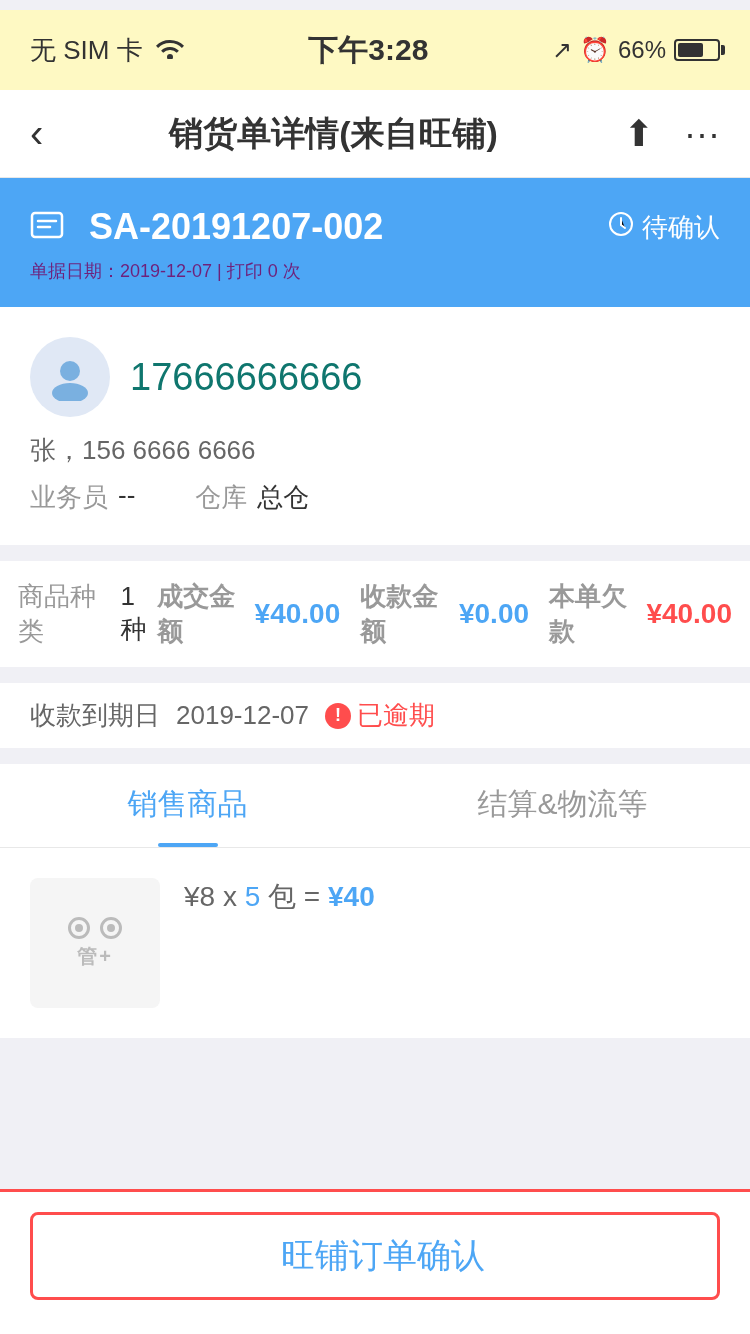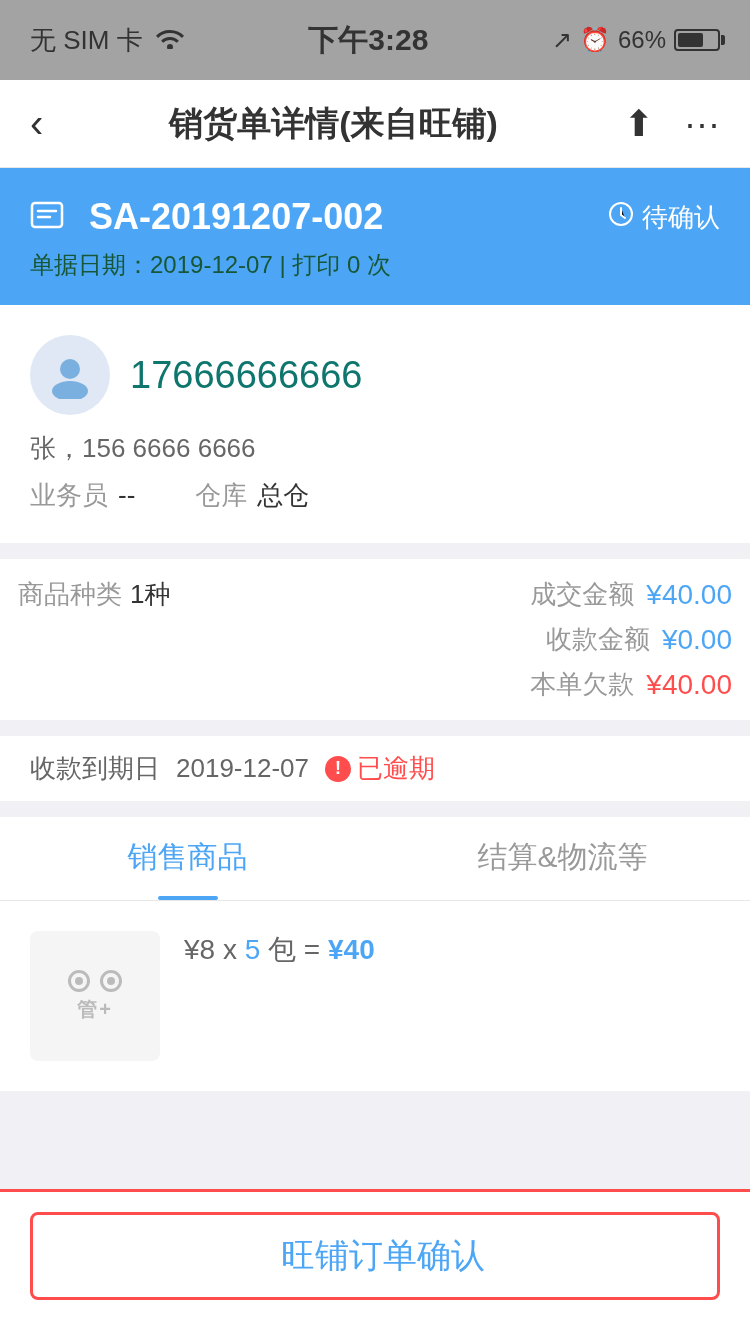--- a/index.html
+++ b/index.html
@@ -10,27 +10,28 @@
       font-family: -apple-system, "PingFang SC", "Helvetica Neue", sans-serif;
       background: #f0f0f5;
       font-size: 28px;
       color: #333;
     }
 
     
     .status-bar {
       width: 750px;
       height: 80px;
-      background: #a3a3a3;
+      background: #fef9c3;
       display: flex;
       align-items: center;
       justify-content: space-between;
       padding: 0 30px;
       font-size: 26px;
       font-weight: 500;
+      margin-top: 10px;
     }
     .status-left { display: flex; align-items: center; gap: 12px; }
     .status-center { font-size: 30px; font-weight: 600; }
     .status-right { display: flex; align-items: center; gap: 8px; font-size: 24px; }
     .battery {
       width: 46px; height: 22px;
       border: 2px solid #333;
       border-radius: 4px;
       position: relative;
       display: inline-flex;
@@ -96,22 +97,22 @@
       gap: 25px;
     }
     .order-status {
       display: flex;
       align-items: center;
       gap: 8px;
       color: #fff;
       font-size: 26px;
     }
     .order-date {
-      color: #14532d;
-      font-size: 24px;
+      color: #701a75;
+      font-size: 18px;
       opacity: 0.95;
       margin-top: 11px;
     }
 
     
     .customer-card {
       background: #fff;
       padding: 30px;
       margin-bottom: 16px;
     }
@@ -138,40 +139,40 @@
       font-size: 26px;
       color: #666;
       margin-bottom: 12px;
     }
     .customer-meta {
       display: flex;
       gap: 60px;
       font-size: 26px;
       color: #666;
     }
-    .meta-item { display: flex; gap: 10px; align-items: center; }
+    .meta-item { display: flex; gap: 10px; }
     .meta-label { color: #999; }
     .meta-value { color: #333; }
 
     
     .summary-card {
       background: #fff;
       padding: 18px;
       margin-bottom: 16px;
     }
     .summary-row {
       display: flex;
       justify-content: space-between;
       align-items: flex-start;
     }
     .summary-left { font-size: 26px; color: #666; }
     .summary-types { display: flex; align-items: center; gap: 8px; }
     .types-label { color: #999; font-size: 26px; }
     .types-value { color: #333; font-size: 26px; }
-    .summary-right { display: flex; flex-direction: column; align-items: flex-end; gap: 10px; }
+    .summary-right { display: flex; flex-direction: row; align-items: flex-end; gap: 20px; font-weight: bold; }
     .amount-row { display: flex; align-items: center; gap: 12px; font-size: 26px; }
     .amount-label { color: #999; }
     .amount-value { color: #4da6f5; font-size: 28px; }
     .amount-value.owed { color: #ff4d4d; }
 
     
     .due-card {
       background: #fff;
       padding: 15px 30px;
       margin-bottom: 16px;

